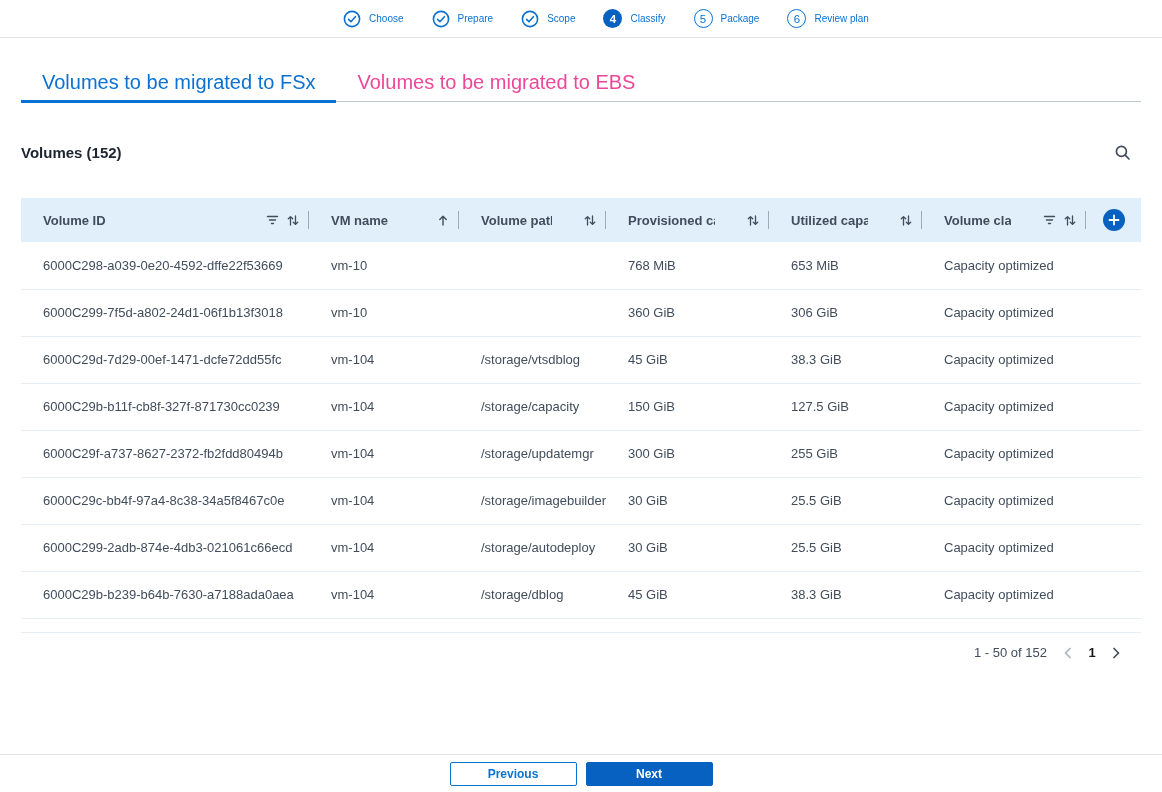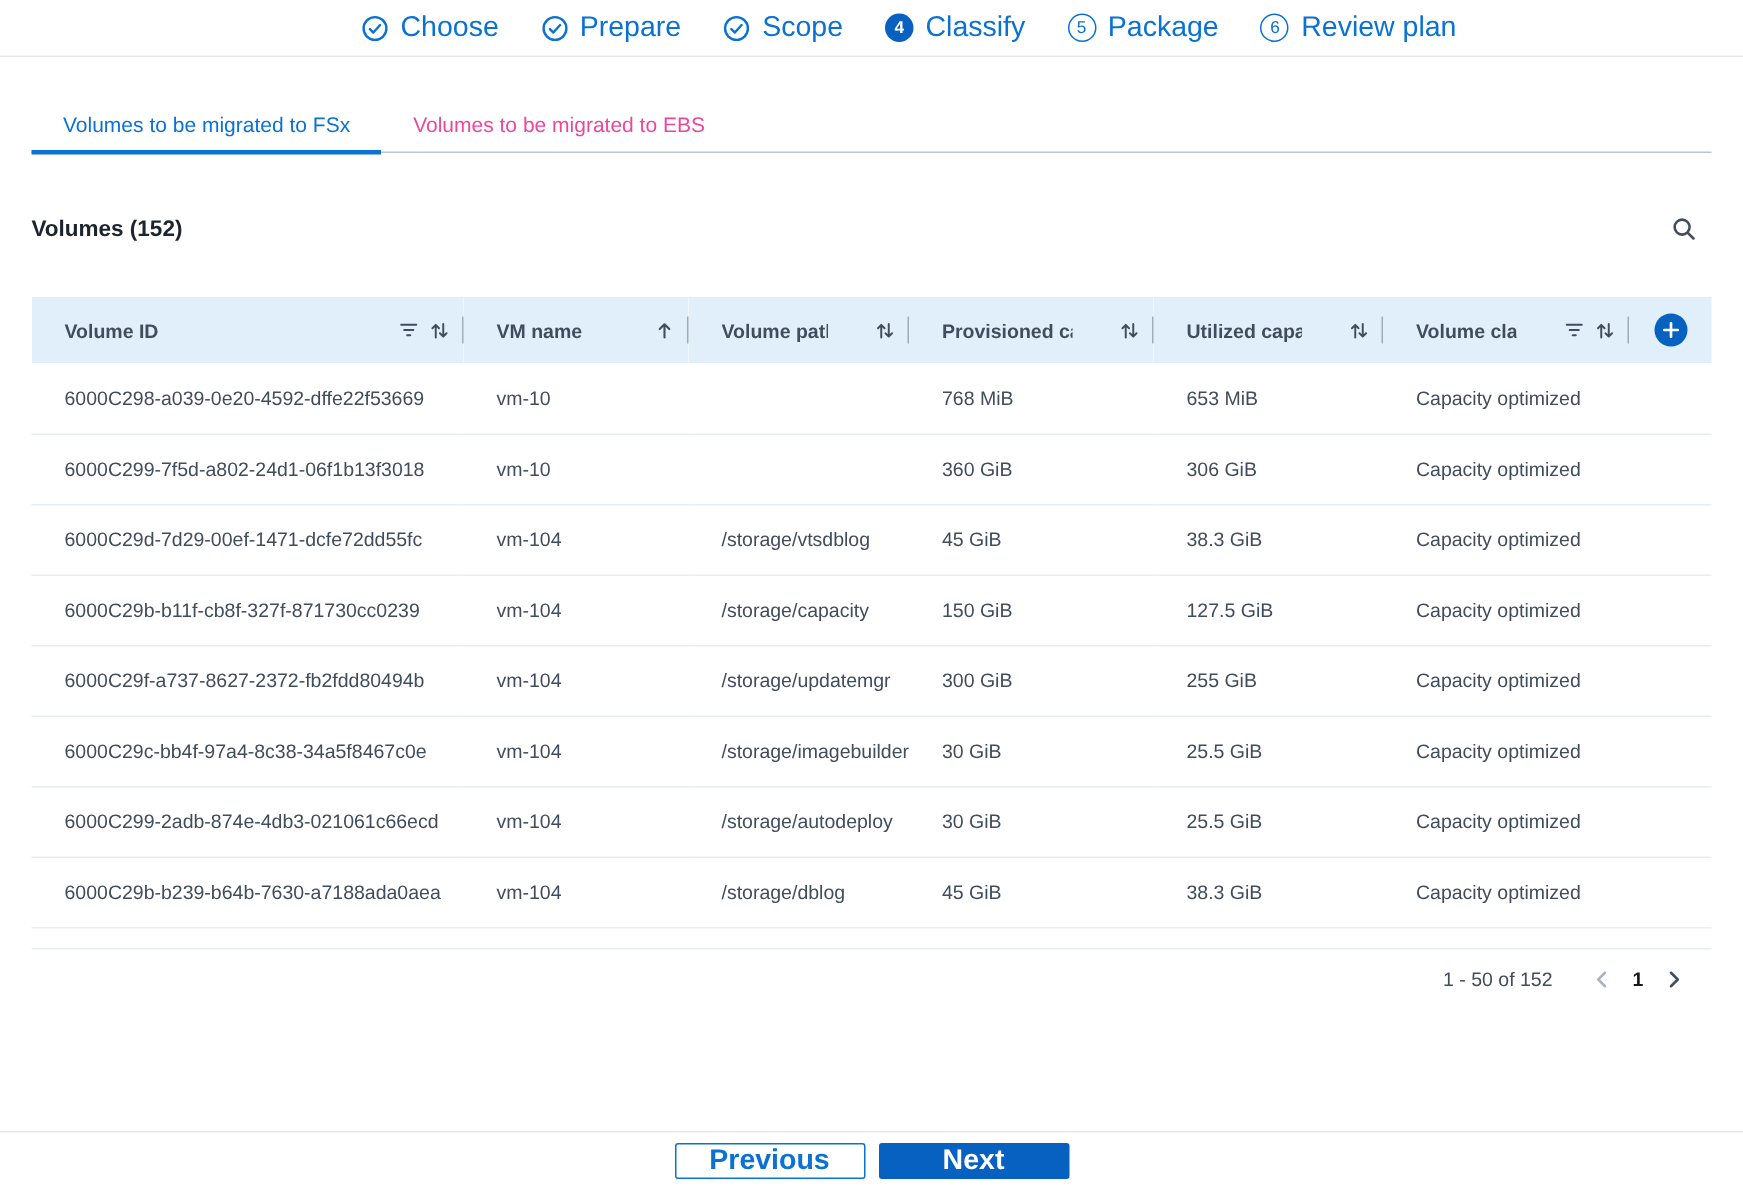--- a/index.html
+++ b/index.html
@@ -4,31 +4,31 @@
 <style>
   * { box-sizing: border-box; margin: 0; padding: 0; }
   html, body { width: 1162px; height: 792px; overflow: hidden; }
   body { font-family: "Liberation Sans", "DejaVu Sans", sans-serif; background: #ffffff; color: #16191f; }
   .page { display: flex; flex-direction: column; height: 100%; }
 
   
   .topbar { flex: 0 0 38px; border-bottom: 1px solid #e4e7e9; display: flex; align-items: center; justify-content: center; background: #fff; }
   .steps { display: flex; align-items: center; gap: 28px; margin-left: 50px; }
   .step { display: flex; align-items: center; gap: 8px; cursor: pointer; }
-  .step-label { font-size: 19px; color: #0972d3; white-space: nowrap; }
+  .step-label { font-size: 10px; color: #0972d3; white-space: nowrap; }
   .badge { width: 19px; height: 19px; border-radius: 50%; display: inline-flex; align-items: center; justify-content: center; font-size: 11.5px; flex: 0 0 auto; }
   .badge.current { background: #0661c0; color: #fff; font-weight: bold; }
   .badge.upcoming { border: 1.5px solid #0972d3; color: #0972d3; }
   .check-wrap { display: inline-flex; flex: 0 0 auto; }
 
   .main { flex: 1 1 auto; padding: 0 21px; background: #fff; }
 
   
   .tabs { display: flex; margin-top: 26px; border-bottom: 1px solid #bfc7ce; }
-  .tab { height: 37px; padding: 0 21px; display: flex; align-items: center; font-size: 14px; position: relative; cursor: pointer; white-space: nowrap; }
+  .tab { height: 37px; padding: 0 21px; display: flex; align-items: center; font-size: 20px; position: relative; cursor: pointer; white-space: nowrap; }
   .tab.active { color: #0972d3; }
   .tab.inactive { color: #ec4899; }
   .tab.active::after { content: ""; position: absolute; left: 0; right: 0; bottom: -2px; height: 3px; background: #0972d3; }
 
   
   .panel-head { margin-top: 38px; margin-bottom: 34px; height: 24px; display: flex; align-items: center; justify-content: space-between; padding-right: 8px; }
   .panel-title { font-size: 15px; font-weight: bold; color: #1c2430; }
   .search-btn { background: none; border: none; cursor: pointer; display: flex; padding: 2px; }
 
   
@@ -40,28 +40,28 @@
   .th-icons { display: flex; align-items: center; gap: 8px; flex: 0 0 auto; }
   .icon-btn { background: none; border: none; padding: 0; display: inline-flex; cursor: pointer; }
   .plus-cell-inner { display: flex; align-items: center; justify-content: center; height: 44px; }
   .plus-btn { width: 22px; height: 22px; border-radius: 50%; background: #0661c0; border: none; display: inline-flex; align-items: center; justify-content: center; cursor: pointer; }
   tbody td { height: 47px; border-bottom: 1px solid #e6eef5; padding: 0 10px 0 22px; font-size: 13px; color: #414d5c; white-space: nowrap; overflow: hidden; }
 
   .table-strip { width: 1120px; height: 14px; border-bottom: 1px solid #e6eef5; }
 
   
   .pagination { width: 1120px; height: 40px; display: flex; align-items: center; justify-content: flex-end; padding-right: 12px; font-size: 13px; color: #414d5c; }
-  .page-range { margin-right: 20px; }
+  .page-range { margin-right: 8px; }
   .pg-btn { background: none; border: none; width: 26px; height: 26px; display: inline-flex; align-items: center; justify-content: center; cursor: pointer; color: #414d5c; }
   .pg-btn.disabled { color: #a9b4c0; cursor: default; }
   .pg-num { width: 22px; text-align: center; font-weight: bold; color: #16191f; cursor: pointer; background: none; border: none; font-size: 13px; font-family: inherit; }
 
   
   .footer { flex: 0 0 38px; border-top: 1px solid #e4e7e9; display: flex; align-items: center; justify-content: center; gap: 9px; background: #fff; }
-  .btn { width: 127px; height: 24px; border-radius: 2px; font-size: 19px; font-weight: bold; font-family: inherit; display: inline-flex; align-items: center; justify-content: center; cursor: pointer; }
+  .btn { width: 127px; height: 24px; border-radius: 2px; font-size: 12px; font-weight: bold; font-family: inherit; display: inline-flex; align-items: center; justify-content: center; cursor: pointer; }
   .btn-secondary { background: #fff; border: 1px solid #0972d3; color: #0972d3; }
   .btn-primary { background: #0661c0; border: 1px solid #0661c0; color: #fff; }
 </style>
 </head>
 <body>
 
 <div class="page">
 
   <header class="topbar">
     <div class="steps">

